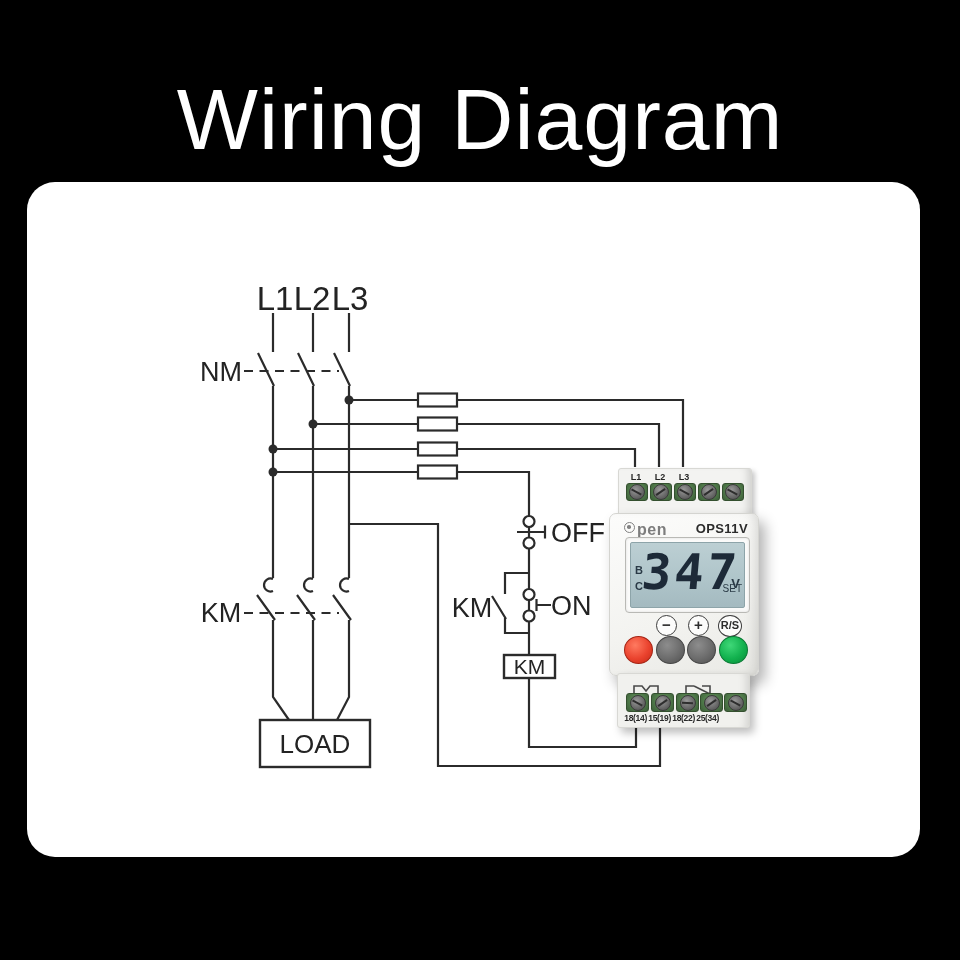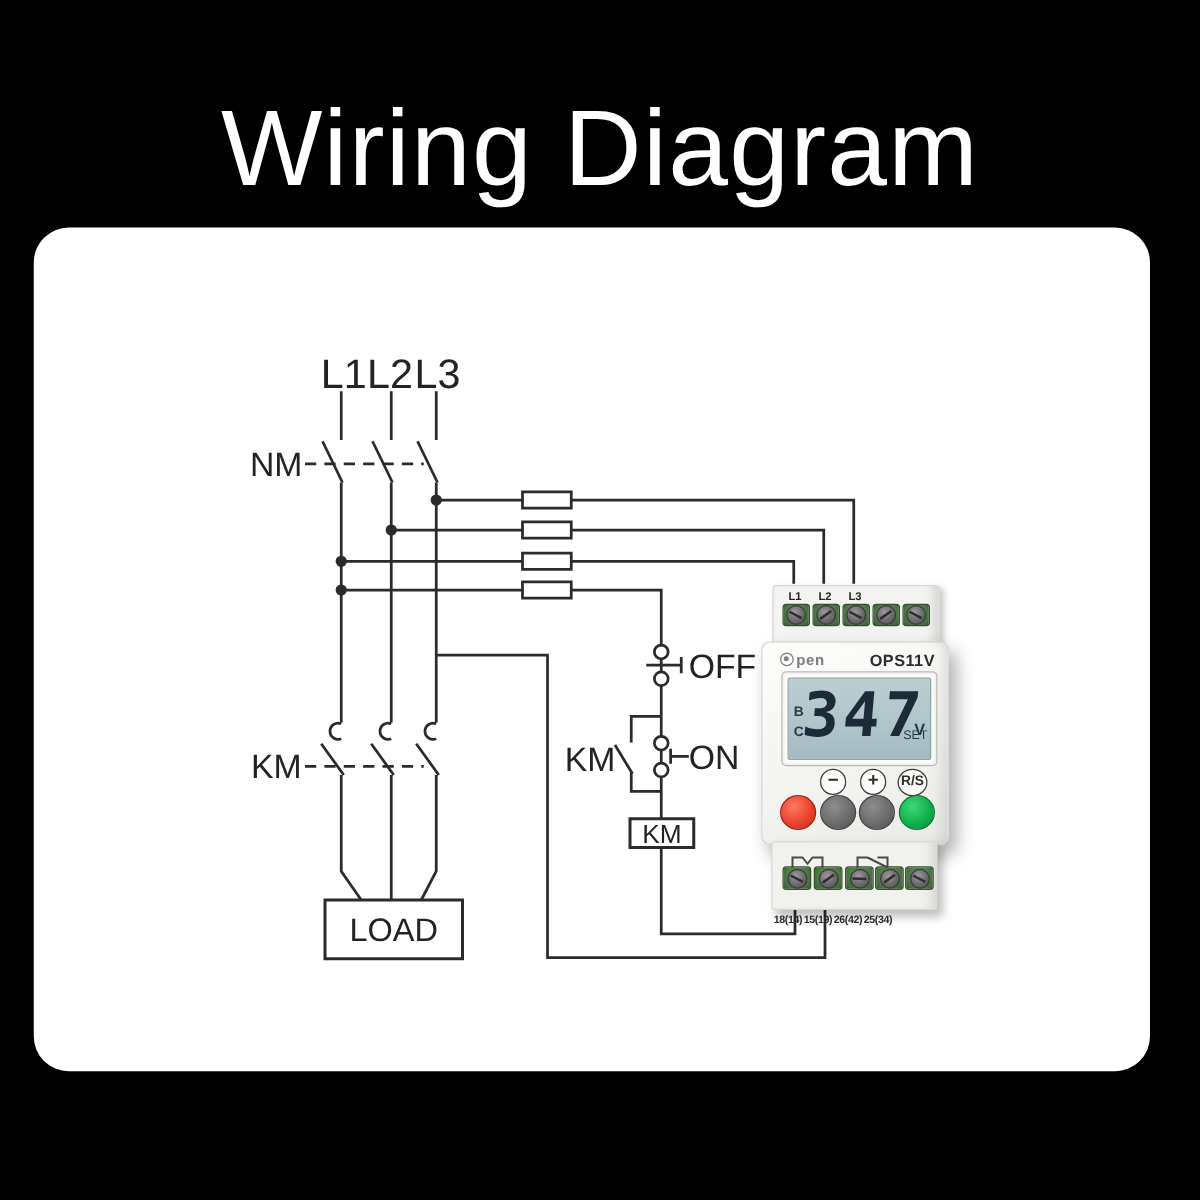--- a/index.html
+++ b/index.html
@@ -44,21 +44,21 @@
          border:1px solid #3a3a3a;}
   .screw::after{content:"";position:absolute;left:1px;top:6px;width:11px;height:1.6px;
          background:#2e2e2e;transform:rotate(28deg);}
   .screw.s2::after{transform:rotate(-35deg);}
   .screw.s3::after{transform:rotate(2deg);}
   .brand-row{position:absolute;left:14px;top:7px;right:10px;height:14px;}
   .logo{position:absolute;left:0;top:1px;width:11px;height:11px;border:1.7px solid #828282;
         border-radius:50%;box-sizing:border-box;}
   .logo::after{content:"";position:absolute;left:2px;top:2px;width:3.6px;height:3.6px;
         border-radius:50%;background:#828282;}
-  .brand-txt{position:absolute;left:13px;top:0;font-size:12px;font-weight:700;color:#7d7d7d;
+  .brand-txt{position:absolute;left:13px;top:0;font-size:16px;font-weight:700;color:#7d7d7d;
         letter-spacing:.5px;}
   .model-txt{position:absolute;right:0;top:0;font-size:13px;font-weight:700;color:#2c2c2c;
         letter-spacing:.4px;}
   .lcd{position:absolute;left:15px;top:23px;width:123px;height:74px;background:#fbfbfa;
        border:1px solid #b9b9b5;border-radius:4px;
        box-shadow:inset 0 0 3px rgba(0,0,0,.12);}
   .screen{position:absolute;left:4px;top:4px;right:4px;bottom:4px;
        background:linear-gradient(180deg,#bccfd3 0%,#aec4c9 60%,#a4bac0 100%);
        border:1px solid #8da4a9;border-radius:2px;overflow:hidden;}
   .digits{position:absolute;left:11px;top:1px;font-family:"DejaVu Sans Mono",monospace;
@@ -71,21 +71,21 @@
   .blab{position:absolute;top:101px;width:21px;height:21px;border:1.6px solid #3c3c3c;
         border-radius:50%;background:#fcfcfb;box-sizing:border-box;text-align:center;
         line-height:18px;font-size:15px;font-weight:700;color:#2d2d2d;}
   .blab.rs{width:24px;height:22px;left:108px;font-size:11px;font-weight:700;line-height:19px;}
   .btn{position:absolute;top:122px;width:27px;height:26px;border-radius:50%;}
   .btn.red{left:14px;background:radial-gradient(circle at 38% 32%,#ff7a60 0%,#ea432e 55%,#c52815 100%);border:1px solid #a52212;}
   .btn.gray1{left:46px;}
   .btn.gray2{left:77px;}
   .btn.gray1,.btn.gray2{background:radial-gradient(circle at 38% 32%,#8d8d8d 0%,#6c6c6c 55%,#4e4e4e 100%);border:1px solid #444;}
   .btn.green{left:109px;background:radial-gradient(circle at 38% 32%,#3fd878 0%,#12b14e 55%,#078a39 100%);border:1px solid #077a33;}
-  .bt-lab{position:absolute;top:56px;width:28px;text-align:left;font-size:8.5px;
+  .bt-lab{position:absolute;top:39px;width:28px;text-align:right;font-size:8.5px;
         font-weight:700;color:#2a2a2a;letter-spacing:-.3px;}
   .csym{position:absolute;left:0;top:0;}
 </style>
 </head>
 <body>
 
 <div class="stage">
   <div class="title">Wiring Diagram</div>
 
   <div class="panel"></div>
@@ -220,17 +220,17 @@
           <div class="screw s3" style="left:2.5px;top:1px"></div>
         </div>
       <div class="term" style="left:82px;top:19px;width:21px;height:17px">
           <div class="screw s2" style="left:2.5px;top:1px"></div>
         </div>
       <div class="term" style="left:106px;top:19px;width:21px;height:17px">
           <div class="screw" style="left:2.5px;top:1px"></div>
         </div>
       <div class="bt-lab" style="left:1px">18(14)</div>
       <div class="bt-lab" style="left:25px">15(19)</div>
-      <div class="bt-lab" style="left:49px">26(42)</div>
+      <div class="bt-lab" style="left:49px">18(22)</div>
       <div class="bt-lab" style="left:73px">25(34)</div>
     </div>
   </div>
 </div>
 
 </body></html>

